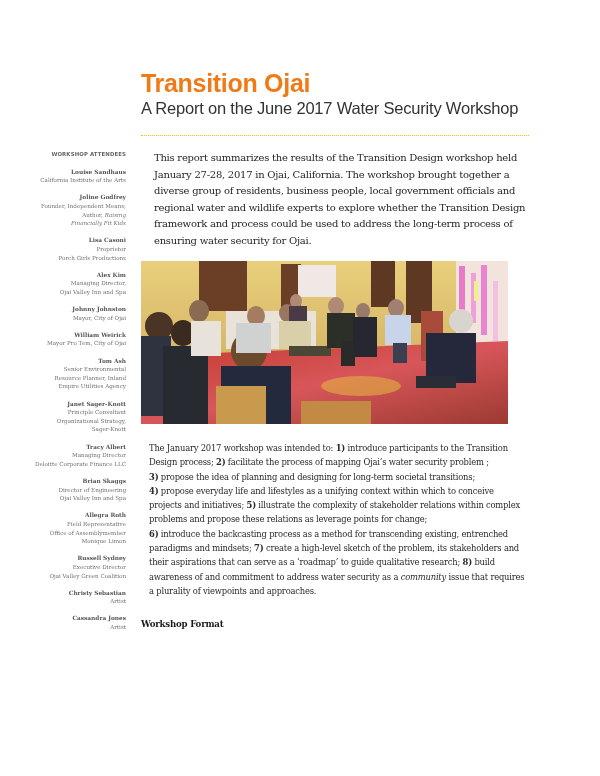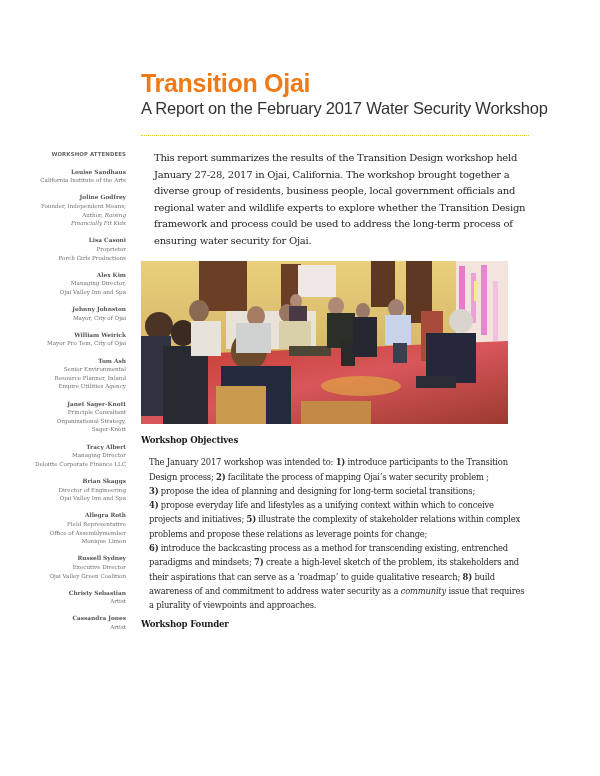--- a/index.html
+++ b/index.html
@@ -119,21 +119,21 @@
     }
     .section p { margin: 8px; }
     .section b { font-weight: bold; }
     .objectives { top: 433px; }
     .format { top: 617px; }
   </style>
 </head>
 <body>
 
 <h1 class="title">Transition Ojai</h1>
-<h2 class="subtitle">A Report on the February 2017 Water Security Workshop</h2>
+<h2 class="subtitle">A Report on the June 2017 Water Security Workshop</h2>
 <div class="divider"></div>
 
 <aside class="sidebar">
   <div class="sidebar-heading">WORKSHOP ATTENDEES</div>
 
   <div class="attendee">
     <div class="attendee-name">Louise Sandhaus</div>
     <div class="attendee-role">California Institute of the Arts</div>
   </div>
 
@@ -272,19 +272,18 @@
     <rect x="244" y="54" width="26" height="30" fill="#c8d4ea"></rect>
     <rect x="252" y="82" width="14" height="20" fill="#3b4050"></rect>
     <rect x="280" y="50" width="22" height="50" fill="#a94b3a"></rect>
     <ellipse cx="320" cy="60" rx="12" ry="12" fill="#d8d4ce"></ellipse>
     <rect x="285" y="72" width="50" height="50" fill="#25283a"></rect>
     <rect x="275" y="115" width="40" height="12" fill="#2a2c36"></rect>
   </svg>
 </div>
 
 <div class="section objectives">
-  <h2>Workshop Objectives</h2>
   <p><span>The January 2017 workshop was intended to: </span><b>1)</b><span> introduce participants to the Transition Design process;  </span><b>2)</b><span> facilitate the process of mapping Ojai’s water security problem ; </span><br><b>3)</b><span> propose the idea of planning and designing for long-term societal transitions; </span><br><b>4)</b><span> propose everyday life and lifestyles as a unifying context within which to conceive projects and initiatives; </span><b>5)</b><span> illustrate the complexity of stakeholder relations within complex problems and propose these relations as leverage points for change; </span><br><b>6)</b><span> introduce the backcasting process as a method for transcending existing, entrenched paradigms and mindsets; </span><b>7)</b><span> create a high-level sketch of the problem, its stakeholders and their aspirations that can serve as a ‘roadmap’ to guide qualitative research;  </span><b>8)</b><span> build awareness of and commitment to address water security as a </span><i>community</i><span> issue that requires a plurality of viewpoints and approaches.</span></p>
 </div>
 
 <div class="section format">
-  <h2>Workshop Founder</h2>
+  <h2>Workshop Format</h2>
 </div>
 
 </body></html>

